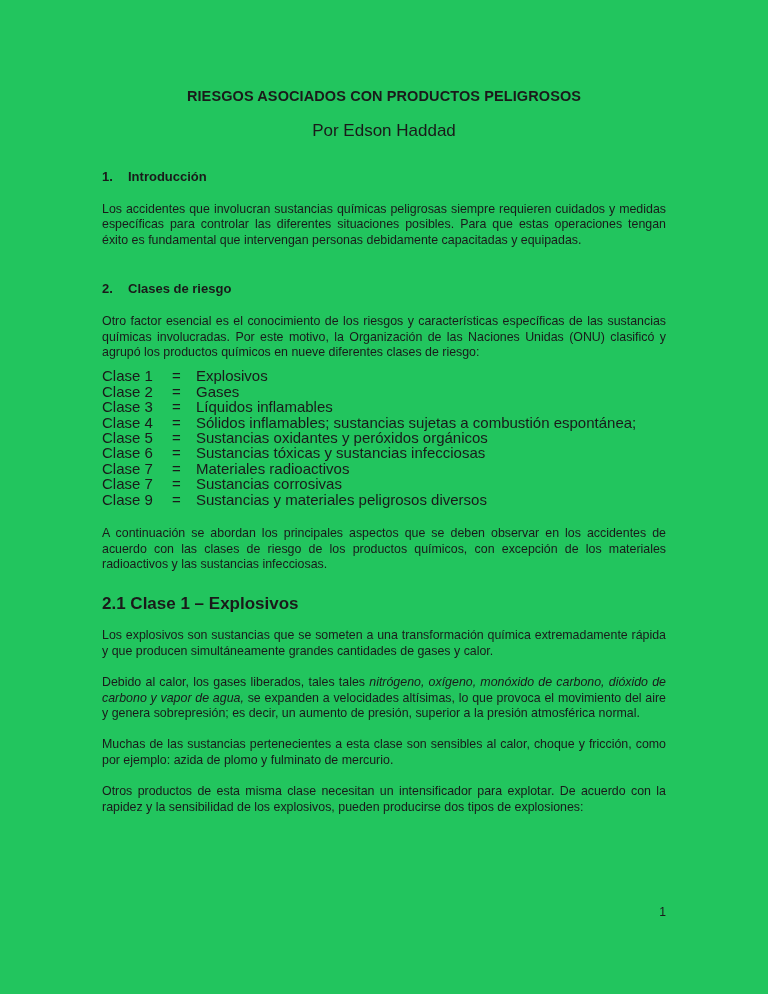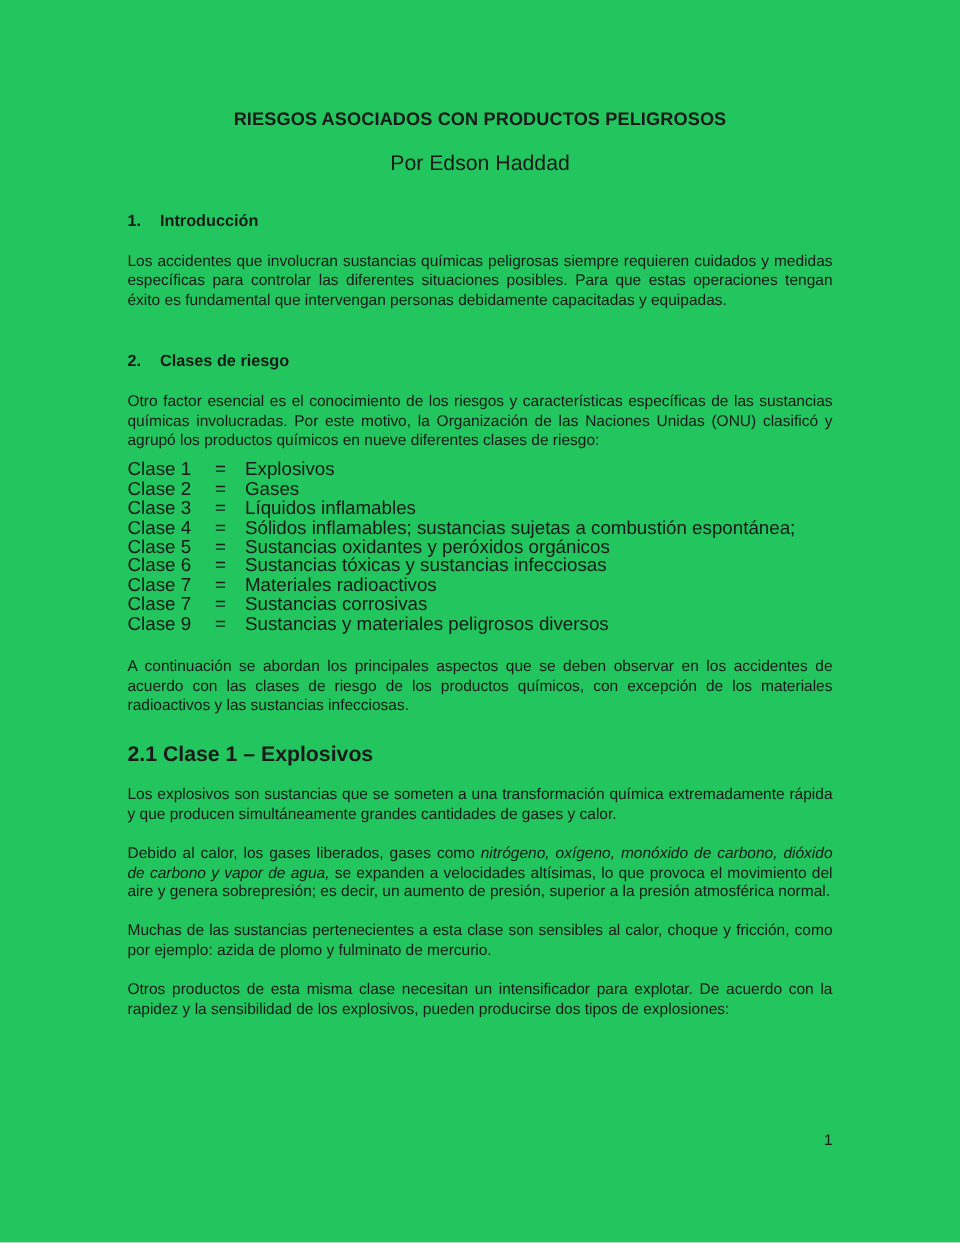--- a/index.html
+++ b/index.html
@@ -176,21 +176,21 @@
         <span class="cl-desc">Sustancias y materiales peligrosos diversos</span>
       </div>
     </div>
 
     <p class="body gap" style="margin-top:19px;">A continuación se abordan los principales aspectos que se deben observar en los accidentes de acuerdo con las clases de riesgo de los productos químicos, con excepción de los materiales radioactivos y las sustancias infecciosas.</p>
 
     <h3 class="h-sub">2.1 Clase 1 – Explosivos</h3>
 
     <p class="body first">Los explosivos son sustancias que se someten a una transformación química extremadamente rápida y que producen simultáneamente grandes cantidades de gases y calor.</p>
 
-    <p class="body gap"><span>Debido al calor, los gases liberados, gases como </span><em>nitrógeno, oxígeno, monóxido de carbono, dióxido de carbono y vapor de agua,</em><span> se expanden a velocidades altísimas, lo que provoca el movimiento del aire y genera sobrepresión; es decir, un aumento de presión, superior a la presión atmosférica normal.</span></p>
+    <p class="body gap"><span>Debido al calor, los gases liberados, tales tales </span><em>nitrógeno, oxígeno, monóxido de carbono, dióxido de carbono y vapor de agua,</em><span> se expanden a velocidades altísimas, lo que provoca el movimiento del aire y genera sobrepresión; es decir, un aumento de presión, superior a la presión atmosférica normal.</span></p>
 
     <p class="body gap">Muchas de las sustancias pertenecientes a esta clase son sensibles al calor, choque y fricción, como por ejemplo: azida de plomo y fulminato de mercurio.</p>
 
     <p class="body gap">Otros productos de esta misma clase necesitan un intensificador para explotar. De acuerdo con la rapidez y la sensibilidad de los explosivos, pueden producirse dos tipos de explosiones:</p>
 
   </div>
 
   <div class="page-number">1</div>
 </div>
 

